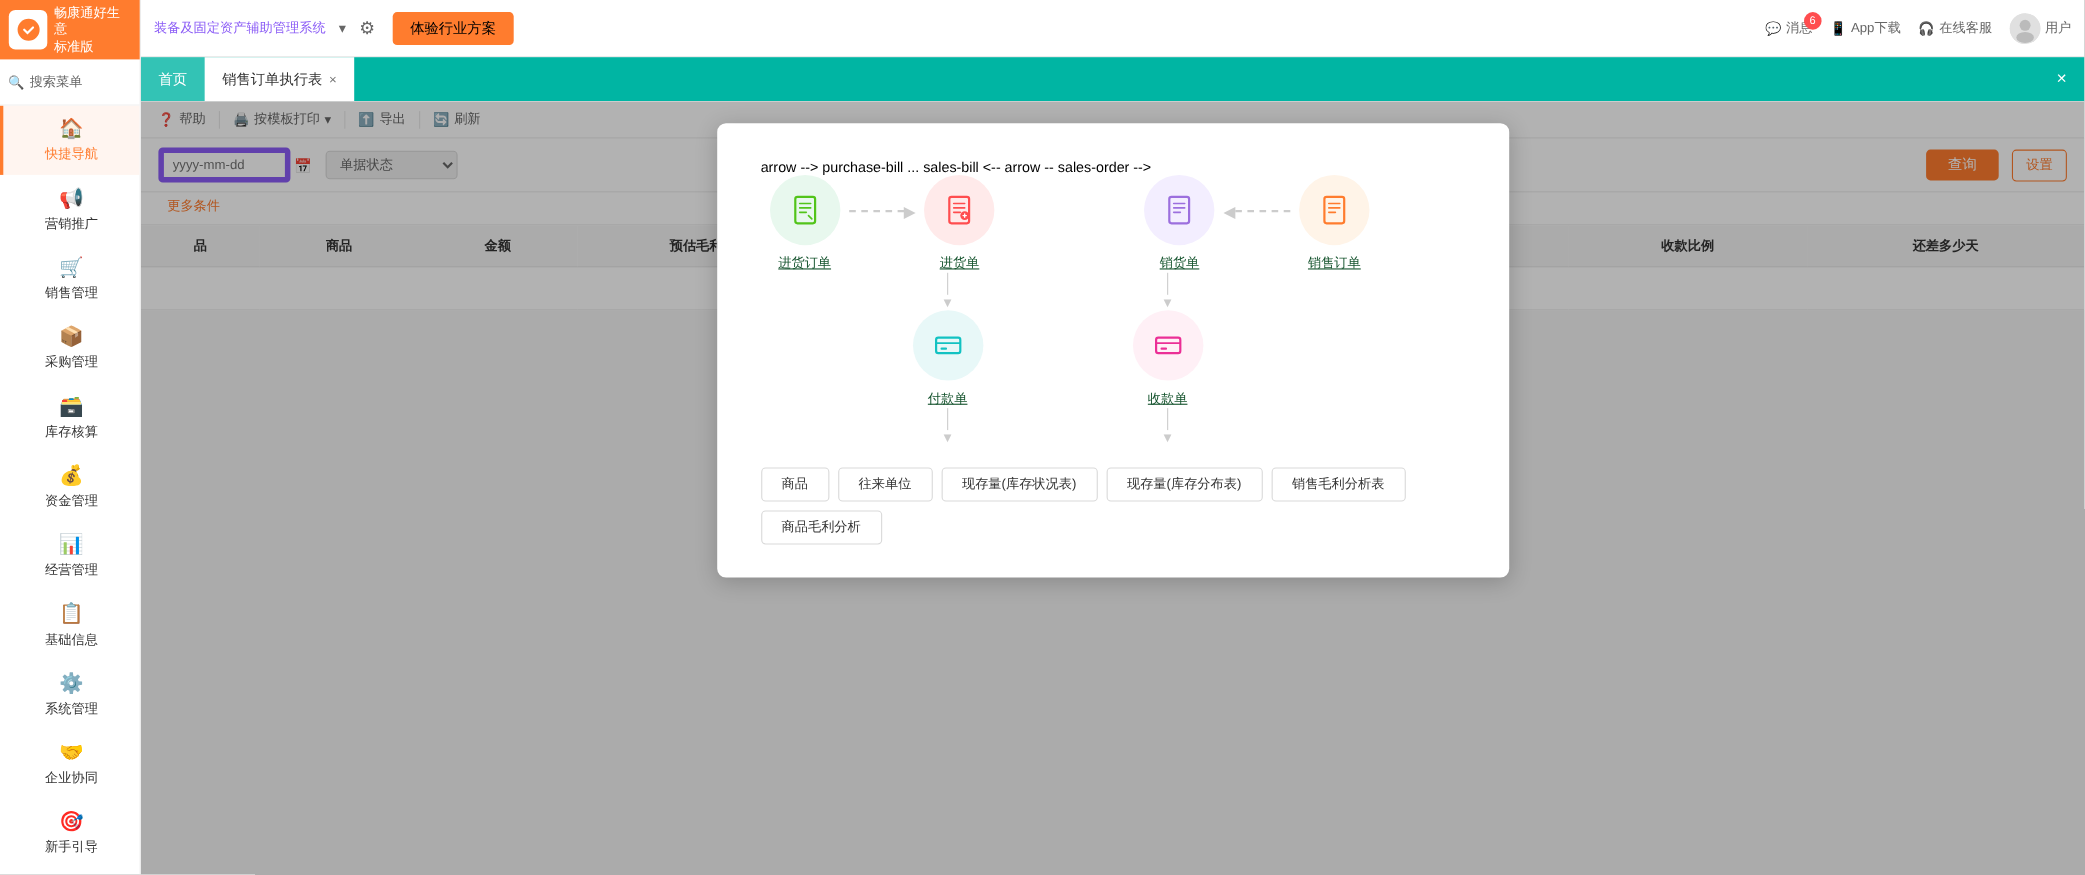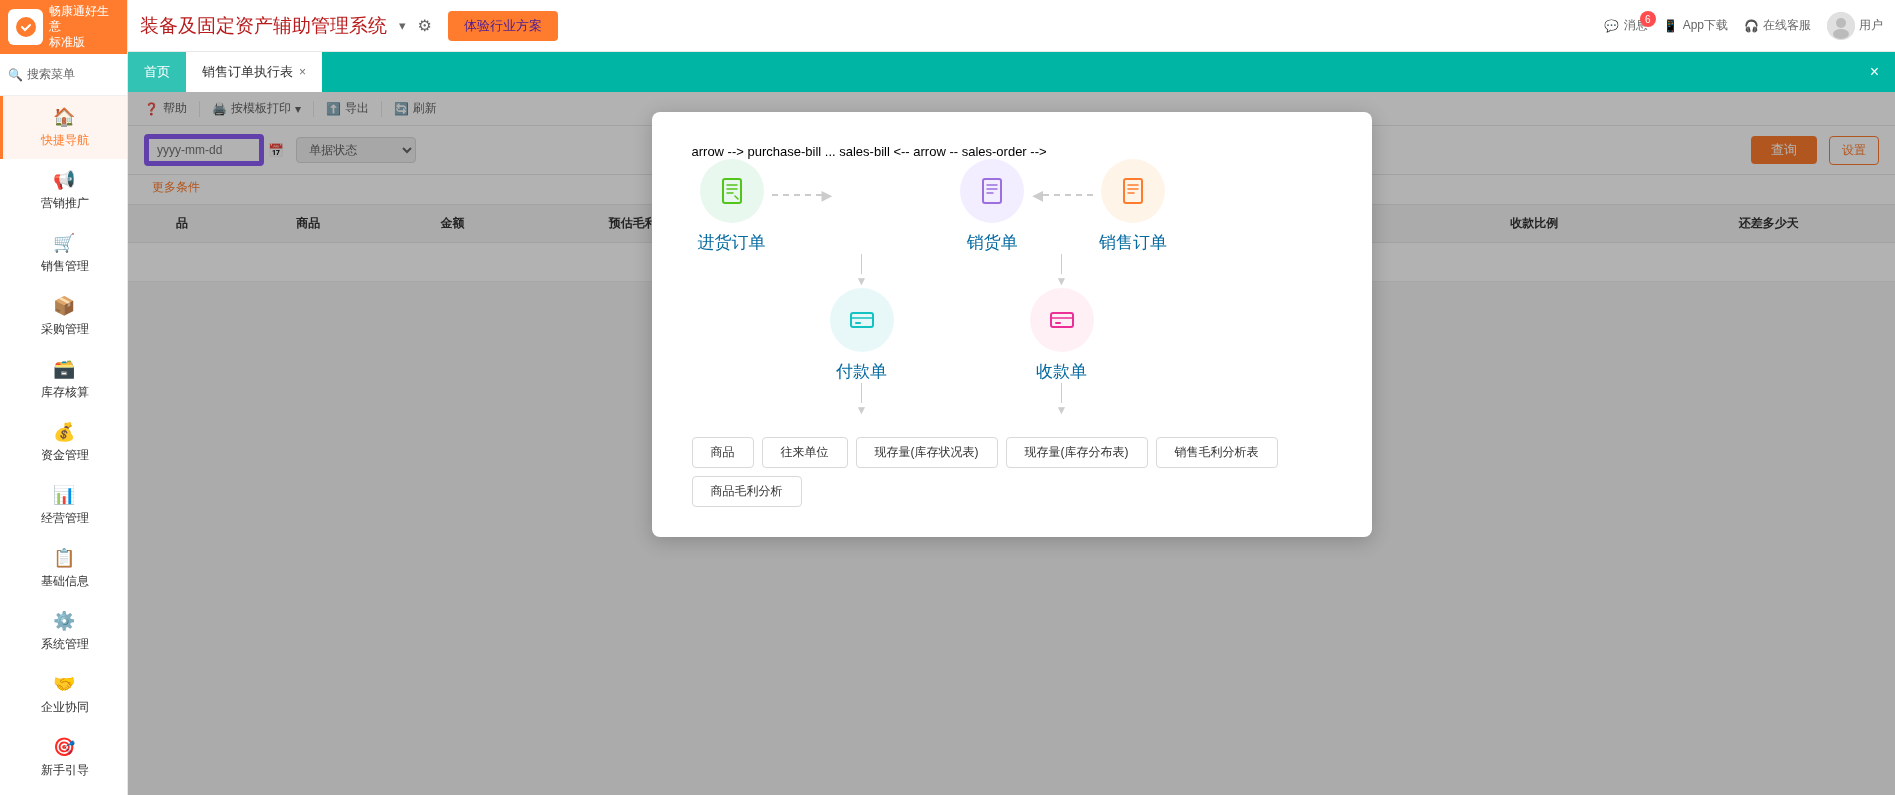--- a/index.html
+++ b/index.html
@@ -19,24 +19,24 @@
     .sidebar-nav { flex: 1; overflow-y: auto; }
     .sidebar-nav-item { display: flex; flex-direction: column; align-items: center; justify-content: center; padding: 10px 4px; cursor: pointer; color: #333; font-size: 12px; gap: 4px; border-left: 3px solid transparent; }
     .sidebar-nav-item.active { background: #fff5f0; color: #ff7c2e; border-left-color: #ff7c2e; }
     .sidebar-nav-item .nav-icon { font-size: 18px; }
 
     
     .main-content { flex: 1; display: flex; flex-direction: column; overflow: hidden; }
 
     
     .topbar { height: 52px; background: #fff; border-bottom: 1px solid #e8e8e8; display: flex; align-items: center; padding: 0 12px; gap: 12px; }
-    .topbar-title { font-size: 19px; color: #b91c1c; }
+    .topbar-title { font-size: 12px; color: #8b5cf6; }
     .topbar-dropdown { display: flex; align-items: center; gap: 4px; color: #666; cursor: pointer; font-size: 13px; }
     .topbar-settings { color: #666; cursor: pointer; font-size: 16px; }
-    .topbar-trial-btn { background: #ff7c2e; color: #4c1d95; border: none; border-radius: 4px; padding: 6px 16px; cursor: pointer; font-size: 13px; margin-left: 4px; }
+    .topbar-trial-btn { background: #ff7c2e; color: #000000; border: none; border-radius: 4px; padding: 6px 16px; cursor: pointer; font-size: 13px; margin-left: 4px; }
     .topbar-right { margin-left: auto; display: flex; align-items: center; gap: 16px; }
     .topbar-right-item { display: flex; align-items: center; gap: 4px; color: #666; cursor: pointer; font-size: 12px; position: relative; }
     .topbar-badge { background: #ff4d4f; color: #fff; border-radius: 10px; font-size: 10px; padding: 0 4px; min-width: 16px; height: 16px; display: flex; align-items: center; justify-content: center; position: absolute; top: -6px; right: -8px; }
     .topbar-avatar { width: 28px; height: 28px; border-radius: 50%; background: #ddd; display: flex; align-items: center; justify-content: center; overflow: hidden; }
 
     
     .tabbar { height: 40px; background: #00b5a3; display: flex; align-items: center; padding: 0 0 0 0; }
     .tab-item { padding: 0 16px; height: 100%; display: flex; align-items: center; color: #fff; font-size: 13px; cursor: pointer; gap: 6px; }
     .tab-item.active { background: #fff; color: #333; }
     .tab-close { font-size: 12px; cursor: pointer; opacity: 0.7; }
@@ -75,21 +75,21 @@
     .modal-inner { padding: 32px 40px 20px; }
 
     .flow-node { display: flex; flex-direction: column; align-items: center; gap: 8px; }
     .flow-circle { width: 64px; height: 64px; border-radius: 50%; display: flex; align-items: center; justify-content: center; font-size: 26px; }
     .flow-circle.green { background: #e8f8ee; color: #52c41a; }
     .flow-circle.red { background: #ffeaea; color: #ff4d4f; }
     .flow-circle.purple { background: #f3eeff; color: #9c6fde; }
     .flow-circle.orange { background: #fff4e8; color: #ff7c2e; }
     .flow-circle.teal { background: #e8f8f8; color: #13c2c2; }
     .flow-circle.pink { background: #fff0f6; color: #eb2f96; }
-    .flow-label { font-size: 17px; color: #0369a1; white-space: nowrap; }
+    .flow-label { font-size: 12px; color: #14532d; white-space: nowrap; text-decoration: underline; }
 
     
     .common-section { margin-top: 8px; }
     .common-title { font-size: 13px; color: #666; margin-bottom: 10px; }
     .common-btns { display: flex; flex-wrap: wrap; gap: 8px; }
     .common-btn { border: 1px solid #d9d9d9; border-radius: 4px; padding: 6px 18px; font-size: 12px; color: #333; background: #fff; cursor: pointer; white-space: nowrap; }
 
     
     .scroll-bar-row { display: flex; align-items: center; padding: 10px 0 0; gap: 4px; }
   </style>
@@ -295,20 +295,31 @@
                     </svg>
                   </div>
                   <span class="flow-label">进货订单</span>
                 </div>
 
                 <div style="display:flex;align-items:center;padding-bottom:24px;">
                   <div style="width:50px;border-top:2px dashed #ccc;"></div>
                   <span style="color:#ccc;font-size:14px;">▶</span>
                 </div>
 
+                <div class="flow-node" style="width:80px;">
+                  <div class="flow-circle red">
+                    <svg width="30" height="30" viewBox="0 0 30 30">
+                      <rect x="6" y="3" width="18" height="24" rx="2" fill="none" stroke="#ff4d4f" stroke-width="2"></rect>
+                      <path d="M10 9h10M10 13h10M10 17h6" stroke="#ff4d4f" stroke-width="1.5" stroke-linecap="round"></path>
+                      <circle cx="20" cy="20" r="4" fill="#ff4d4f"></circle>
+                      <path d="M18.5 20h3M20 18.5v3" stroke="#fff" stroke-width="1.2" stroke-linecap="round"></path>
+                    </svg>
+                  </div>
+                  <span class="flow-label">进货单</span>
+                </div>
 
                 <div style="width:120px;"></div>
 
                 <div class="flow-node" style="width:80px;">
                   <div class="flow-circle purple">
                     <svg width="30" height="30" viewBox="0 0 30 30">
                       <rect x="6" y="3" width="18" height="24" rx="2" fill="none" stroke="#9c6fde" stroke-width="2"></rect>
                       <path d="M10 9h10M10 13h10M10 17h6" stroke="#9c6fde" stroke-width="1.5" stroke-linecap="round"></path>
                     </svg>
                   </div>

